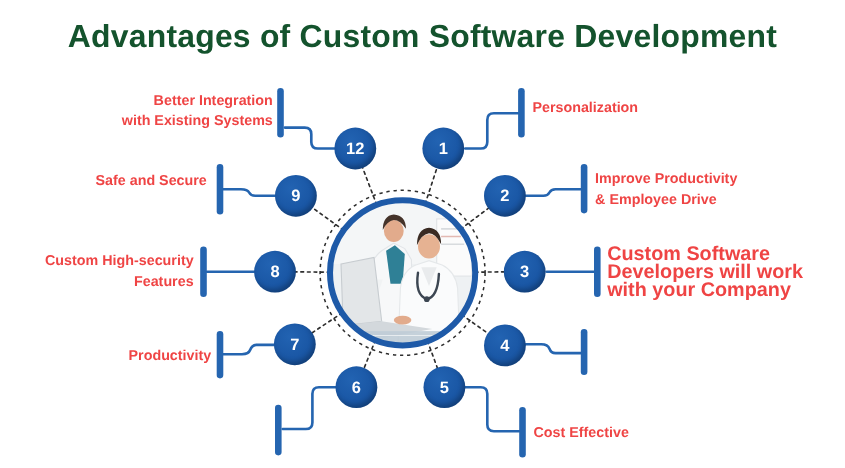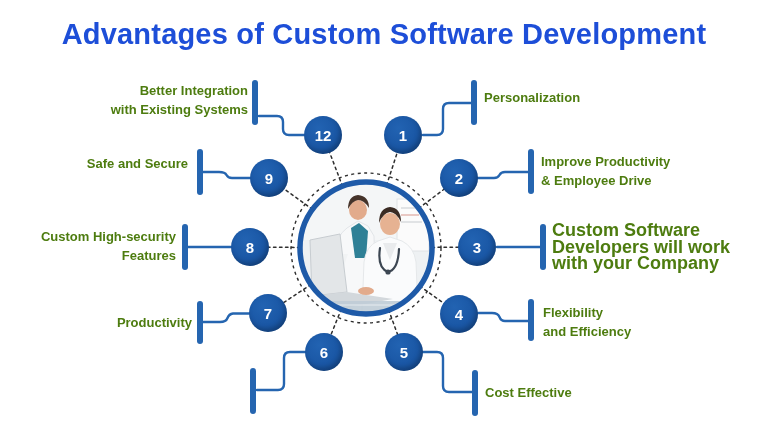--- a/index.html
+++ b/index.html
@@ -2,32 +2,32 @@
 <html><head>
 <meta charset="utf-8">
 <style>
   html,body{margin:0;padding:0;background:#ffffff;}
   #canvas{
     position:relative;width:768px;height:425px;background:#ffffff;overflow:hidden;
     font-family:"Liberation Sans", sans-serif;
   }
   .title{
     position:absolute;left:0;right:0;top:18px;text-align:center;
-    font-size:29px;font-weight:800;color:#1d4ed8;letter-spacing:.2px;
+    font-size:29px;font-weight:800;color:#14532d;letter-spacing:.2px;
   }
   svg.overlay{position:absolute;left:0;top:0;z-index:1;}
   .circle{
     position:absolute;width:38px;height:38px;border-radius:50%;
     background:radial-gradient(circle at 38% 32%, #2263b2 0%, #1a57a5 55%, #14498f 100%);
     color:#ffffff;font-weight:bold;font-size:15px;
     display:flex;align-items:center;justify-content:center;z-index:2;
     box-shadow:inset -2px -3px 5px rgba(0,0,0,.22);
   }
   .label{
-    position:absolute;color:#4d7c0f;font-weight:bold;font-size:13px;line-height:19px;
+    position:absolute;color:#ef4444;font-weight:bold;font-size:13px;line-height:19px;
     white-space:pre-line;z-index:2;
   }
   .alignr{text-align:right;}
   
   .c1{left:384px;top:116px}.c2{left:440px;top:159px}.c3{left:458px;top:228px}
   .c4{left:440px;top:295px}.c5{left:385px;top:333px}.c6{left:305px;top:333px}
   .c7{left:249px;top:294px}.c8{left:231px;top:228px}.c9{left:250px;top:159px}
   .c10{left:304px;top:116px}
   
   .l1{left:484px;top:88px}
@@ -151,22 +151,20 @@
   <div class="circle c8">8</div>
   <div class="circle c9">9</div>
   <div class="circle c10">12</div>
 
   <div class="label l1">Personalization</div>
   <div class="label l2">Improve Productivity
 &amp; Employee Drive</div>
   <div class="label l3">Custom Software
 Developers will work
 with your Company</div>
-  <div class="label l4">Flexibility
-and Efficiency</div>
   <div class="label l5">Cost Effective</div>
   <div class="label l7 alignr">Productivity</div>
   <div class="label l9 alignr">Safe and Secure</div>
   <div class="label l8 alignr">Custom High-security
 Features</div>
   <div class="label l10 alignr">Better Integration
 with Existing Systems</div>
 
 </div>
 

